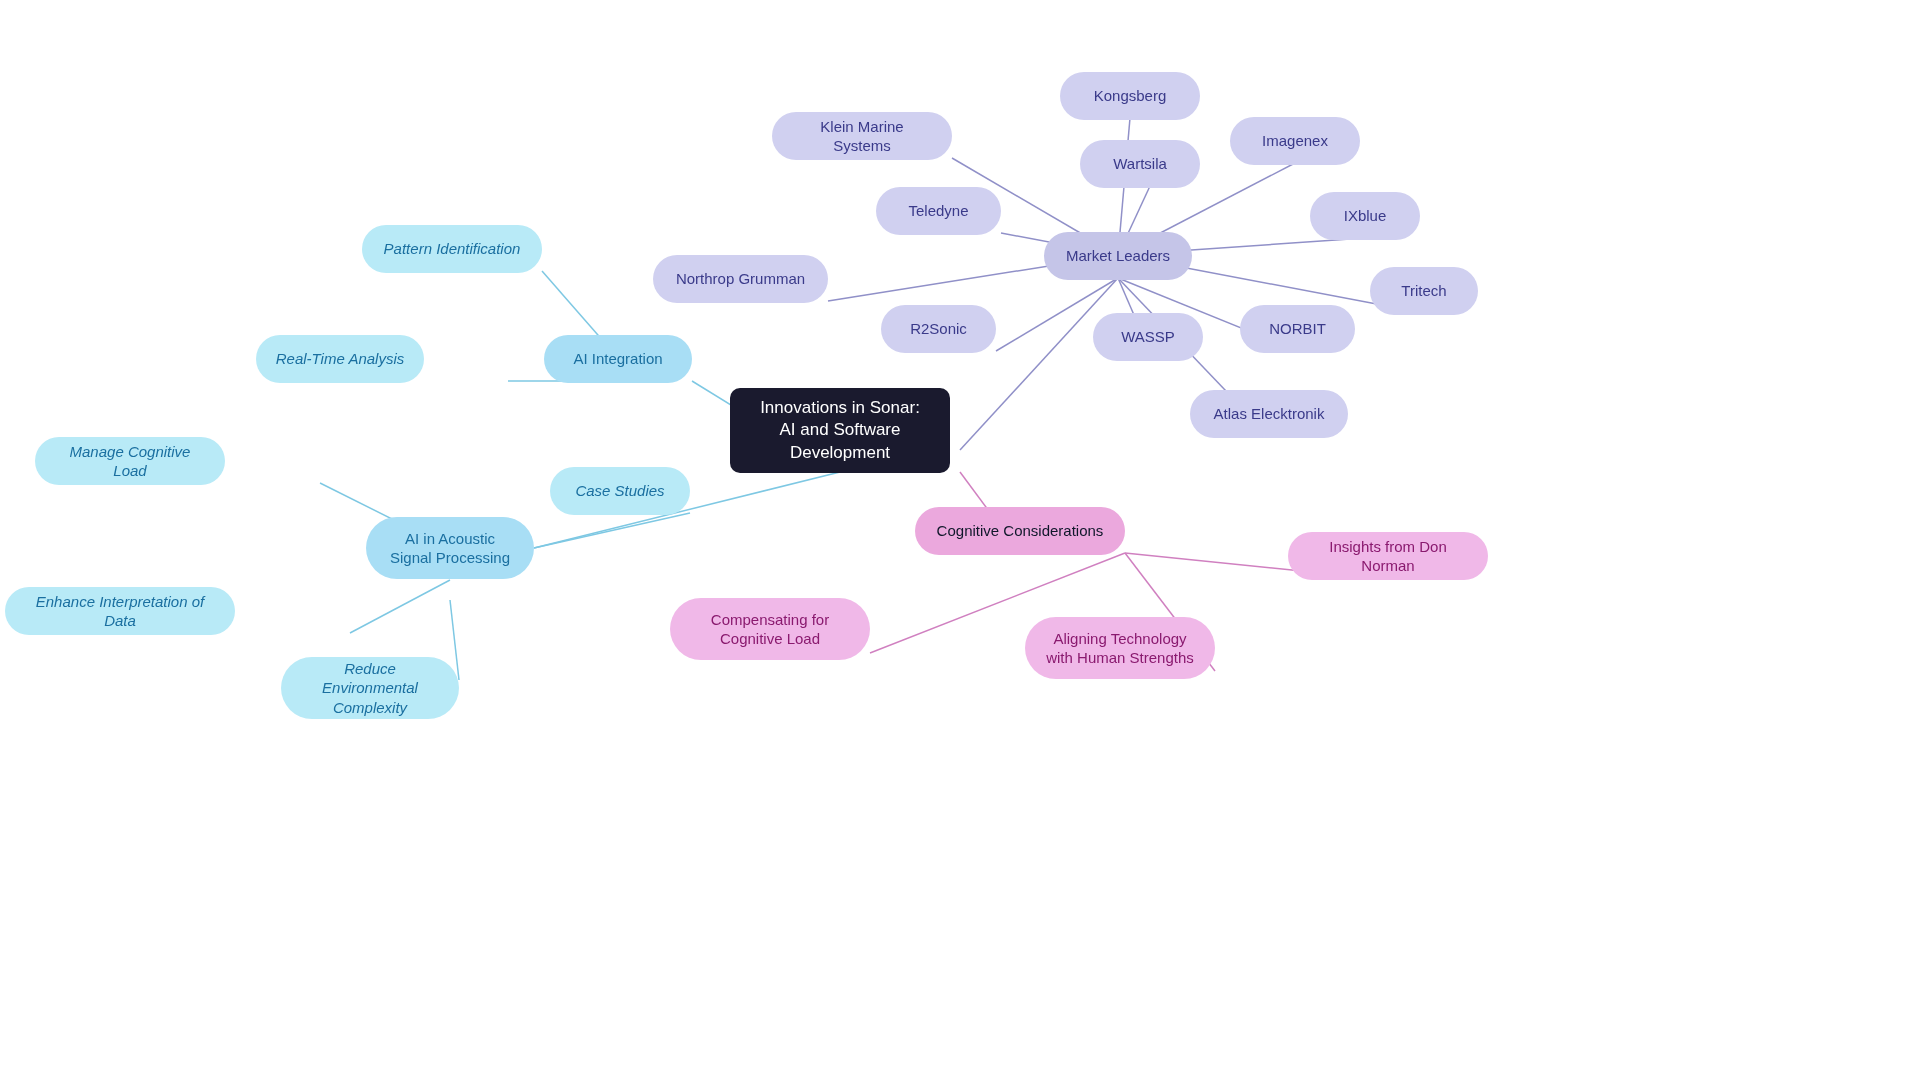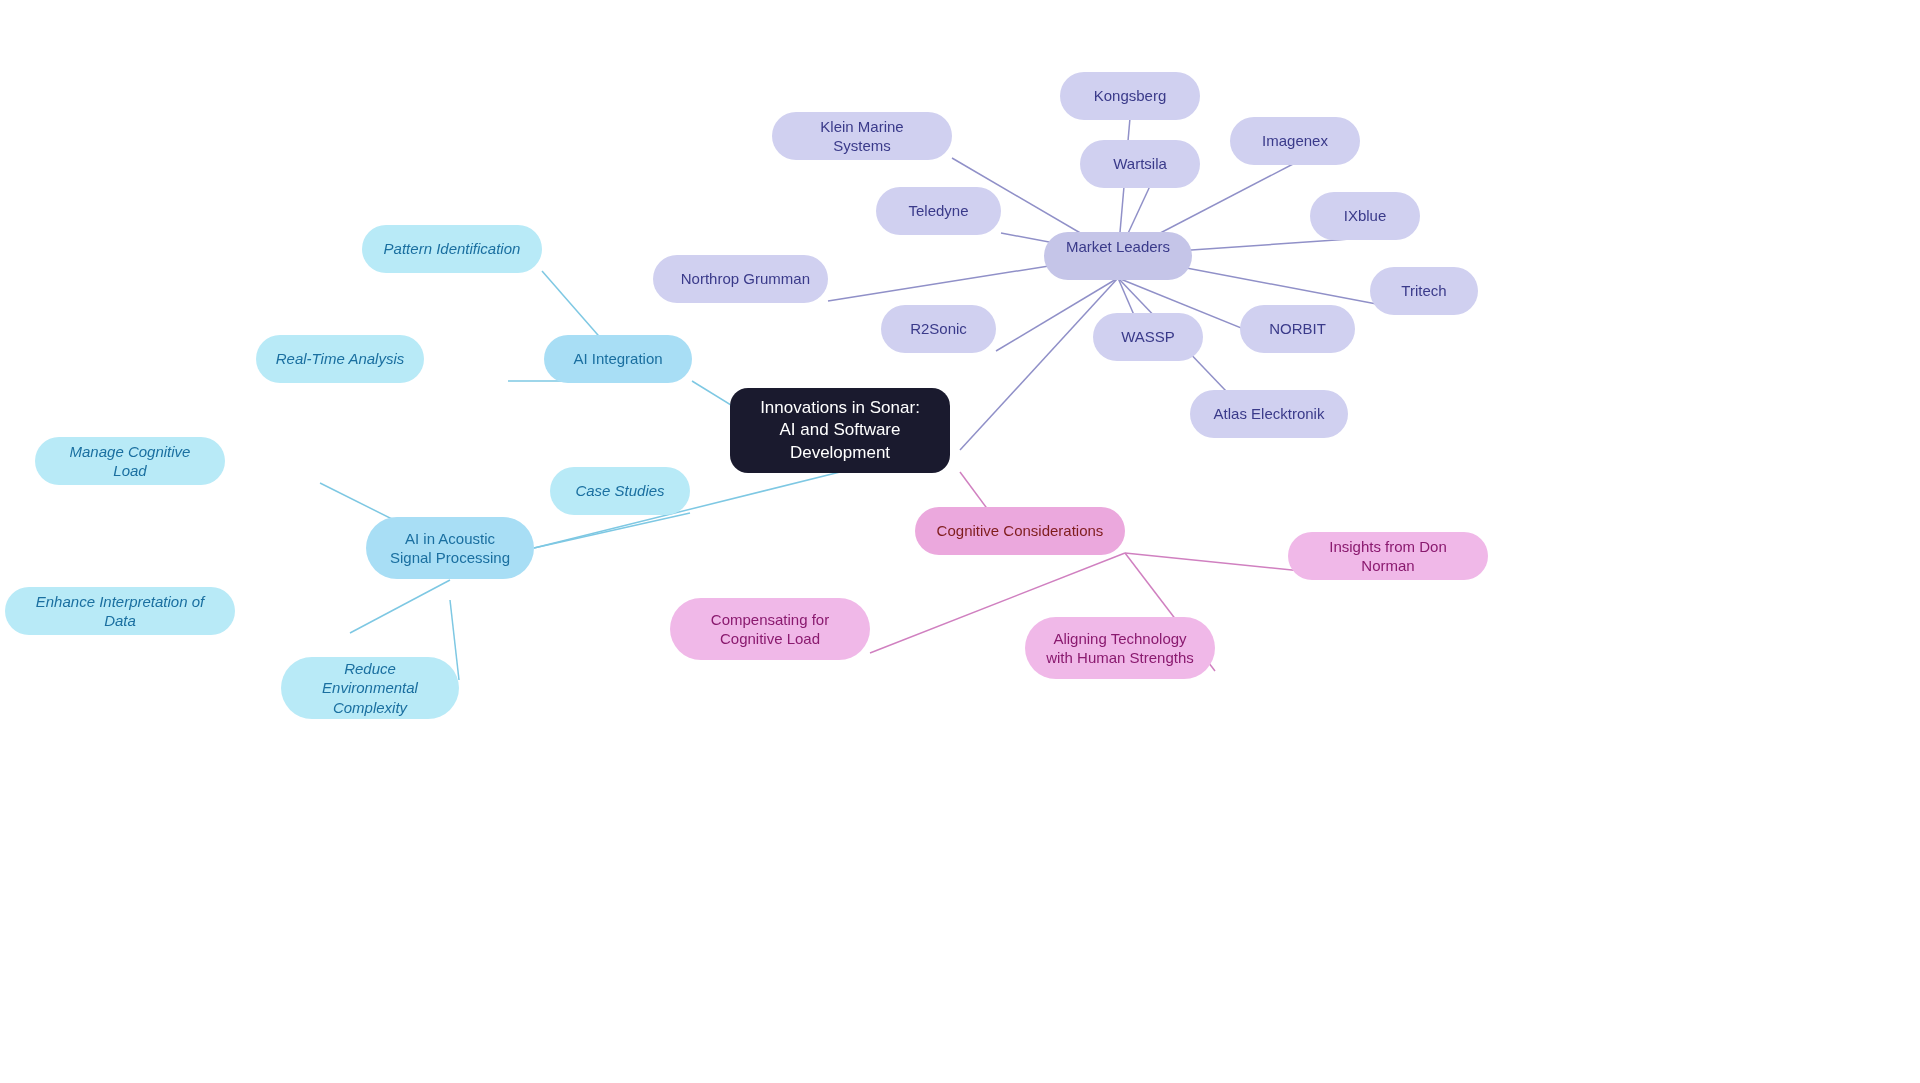--- a/index.html
+++ b/index.html
@@ -30,21 +30,21 @@
       font-size: 15px;
       font-weight: 400;
       z-index: 1;
       line-height: 1.3;
     }
     .node-center {
       background: #1a1a2e;
       color: #ffffff;
       font-size: 17px;
       font-weight: 500;
-      border-radius: 18px;
+      border-radius: 10px;
       padding: 18px 28px;
       width: 220px;
     }
     .node-blue {
       background: #b8eaf7;
       color: #1a6fa0;
       border: none;
       font-style: italic;
     }
     .node-blue-mid {
@@ -60,21 +60,21 @@
       background: #c5c5e8;
       color: #3a3a8a;
       font-weight: 500;
     }
     .node-pink {
       background: #f0b8e8;
       color: #8a1a6f;
     }
     .node-pink-mid {
       background: #eba8dd;
-      color: #7f1d1d;
+      color: #0f172a;
       font-weight: 500;
     }
   </style>
 </head>
 <body>
 
 <svg id="mindmap-lines" xmlns="http://www.w3.org/2000/svg">
 
   <line x1="840" y1="472" x2="692" y2="381" stroke="#7ec8e3" stroke-width="1.5"></line>
 
@@ -146,21 +146,21 @@
 
 <div class="node node-blue" style="left: 5px; top: 587px; width: 230px; height: 46px;">
   <span>Enhance Interpretation of Data</span>
 </div>
 
 <div class="node node-blue" style="left: 281px; top: 657px; width: 178px; height: 62px;">
   <span>Reduce Environmental
 Complexity</span>
 </div>
 
-<div class="node node-purple-mid" style="left: 1044px; top: 232px; width: 148px; height: 46px; align-items: flex-end;">
+<div class="node node-purple-mid" style="left: 1044px; top: 232px; width: 148px; height: 46px;">
   <span>Market Leaders</span>
 </div>
 
 <div class="node node-purple-light" style="left: 1060px; top: 72px; width: 140px; height: 46px;">
   <span>Kongsberg</span>
 </div>
 
 <div class="node node-purple-light" style="left: 1080px; top: 140px; width: 120px; height: 46px;">
   <span>Wartsila</span>
 </div>
@@ -190,21 +190,21 @@
 </div>
 
 <div class="node node-purple-light" style="left: 1190px; top: 390px; width: 158px; height: 46px;">
   <span>Atlas Elecktronik</span>
 </div>
 
 <div class="node node-purple-light" style="left: 876px; top: 187px; width: 125px; height: 46px;">
   <span>Teledyne</span>
 </div>
 
-<div class="node node-purple-light" style="left: 653px; top: 255px; width: 175px; height: 46px; justify-content: flex-end;">
+<div class="node node-purple-light" style="left: 653px; top: 255px; width: 175px; height: 46px;">
   <span>Northrop Grumman</span>
 </div>
 
 <div class="node node-purple-light" style="left: 881px; top: 305px; width: 115px; height: 46px;">
   <span>R2Sonic</span>
 </div>
 
 <div class="node node-pink-mid" style="left: 915px; top: 507px; width: 210px; height: 46px;">
   <span>Cognitive Considerations</span>
 </div>

